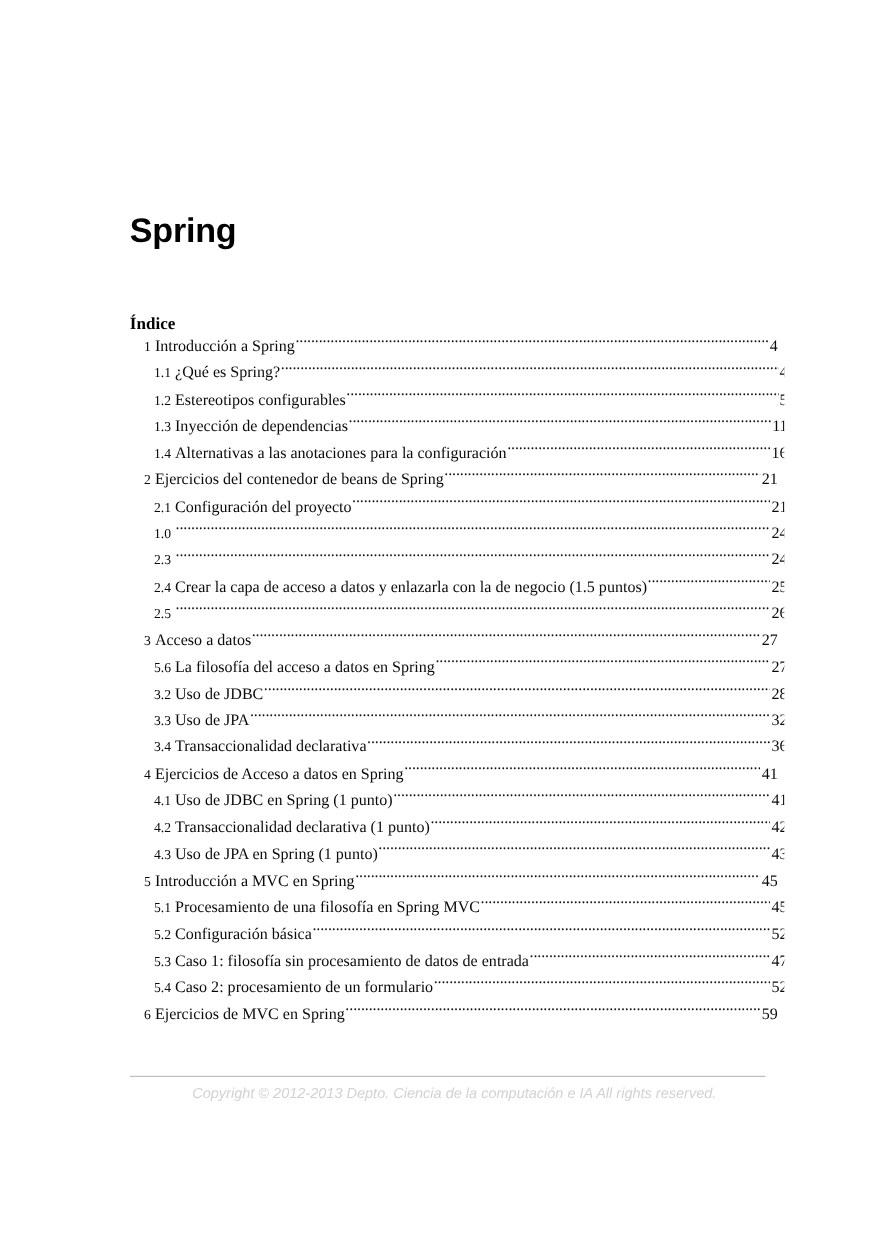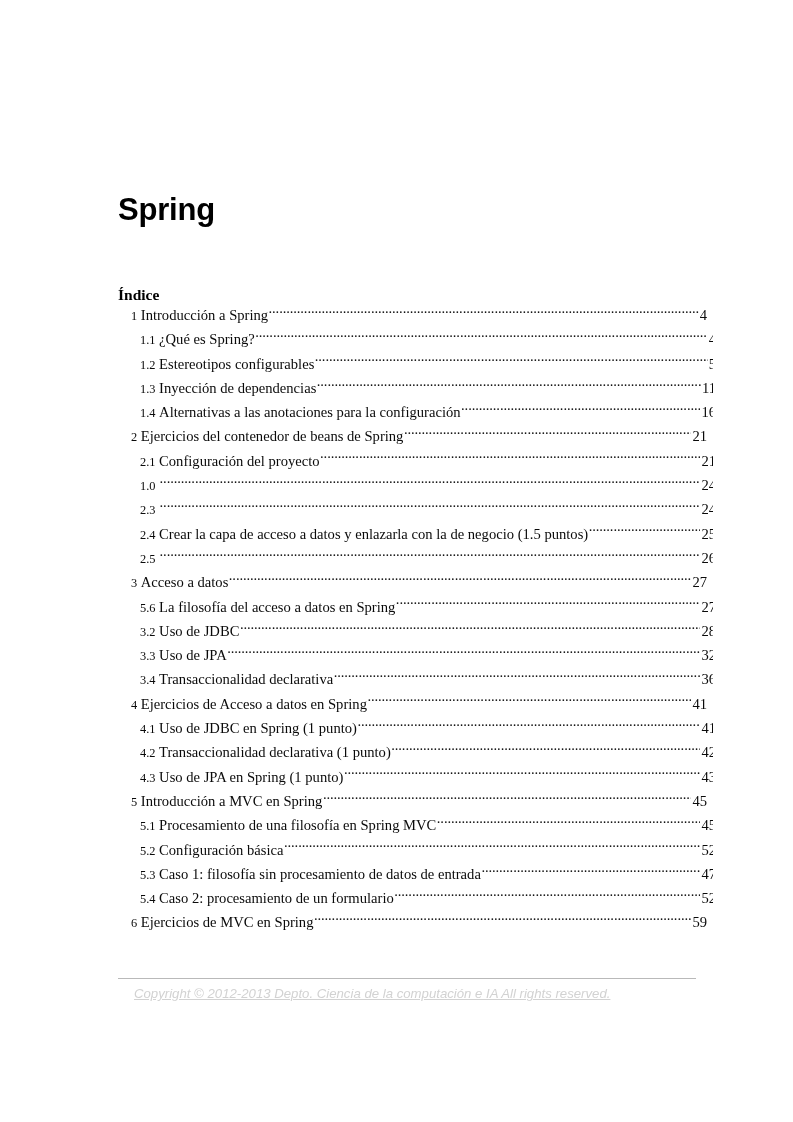--- a/index.html
+++ b/index.html
@@ -114,30 +114,30 @@
     position: absolute;
     left: 118px;
     top: 978px;
     width: 578px;
     height: 1px;
     background: #b9b9b9;
   }
 
   .footer-text {
     position: absolute;
-    left: 134px;
+    left: 124px;
     top: 985px;
     width: 578px;
+    text-align: center;
     font-family: "Liberation Sans", "DejaVu Sans", sans-serif;
     font-style: italic;
     font-size: 13.2px;
     line-height: 18px;
     color: #d2d2d2;
     white-space: nowrap;
-    text-decoration: underline;
   }
 </style>
 </head>
 <body>
 
 <div class="page">
 
   <h1 class="doc-title">Spring</h1>
 
   <h2 class="toc-heading">Índice</h2>

